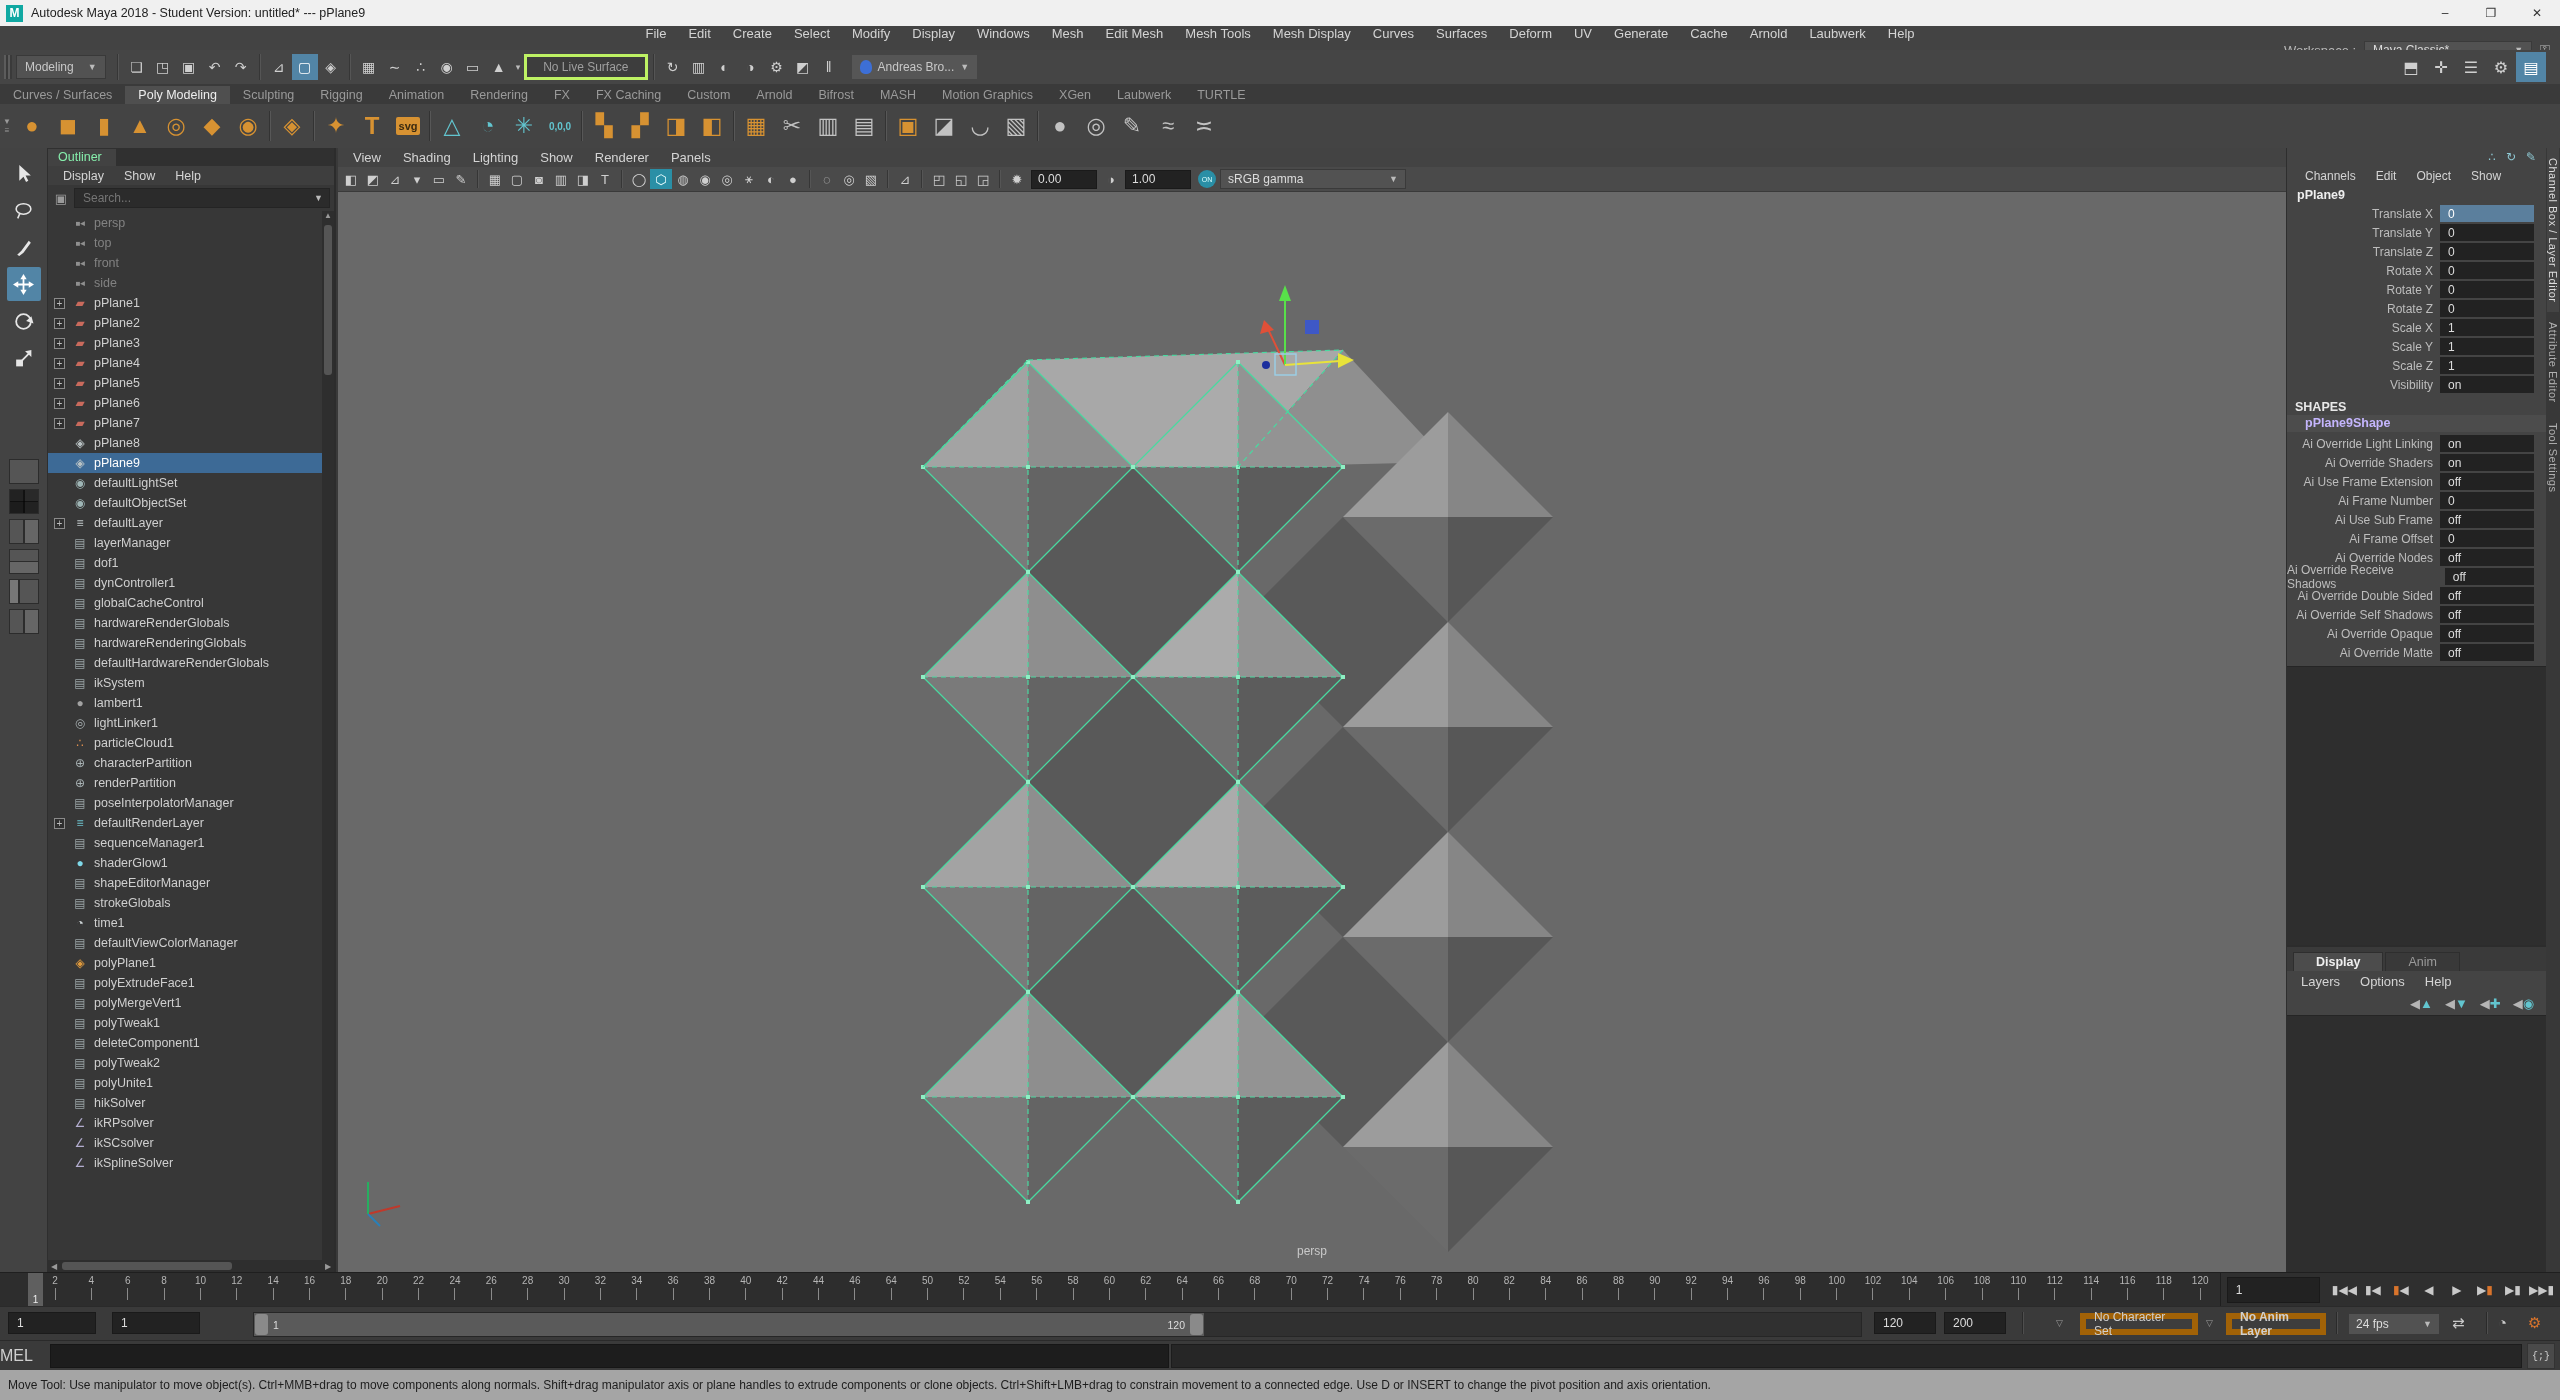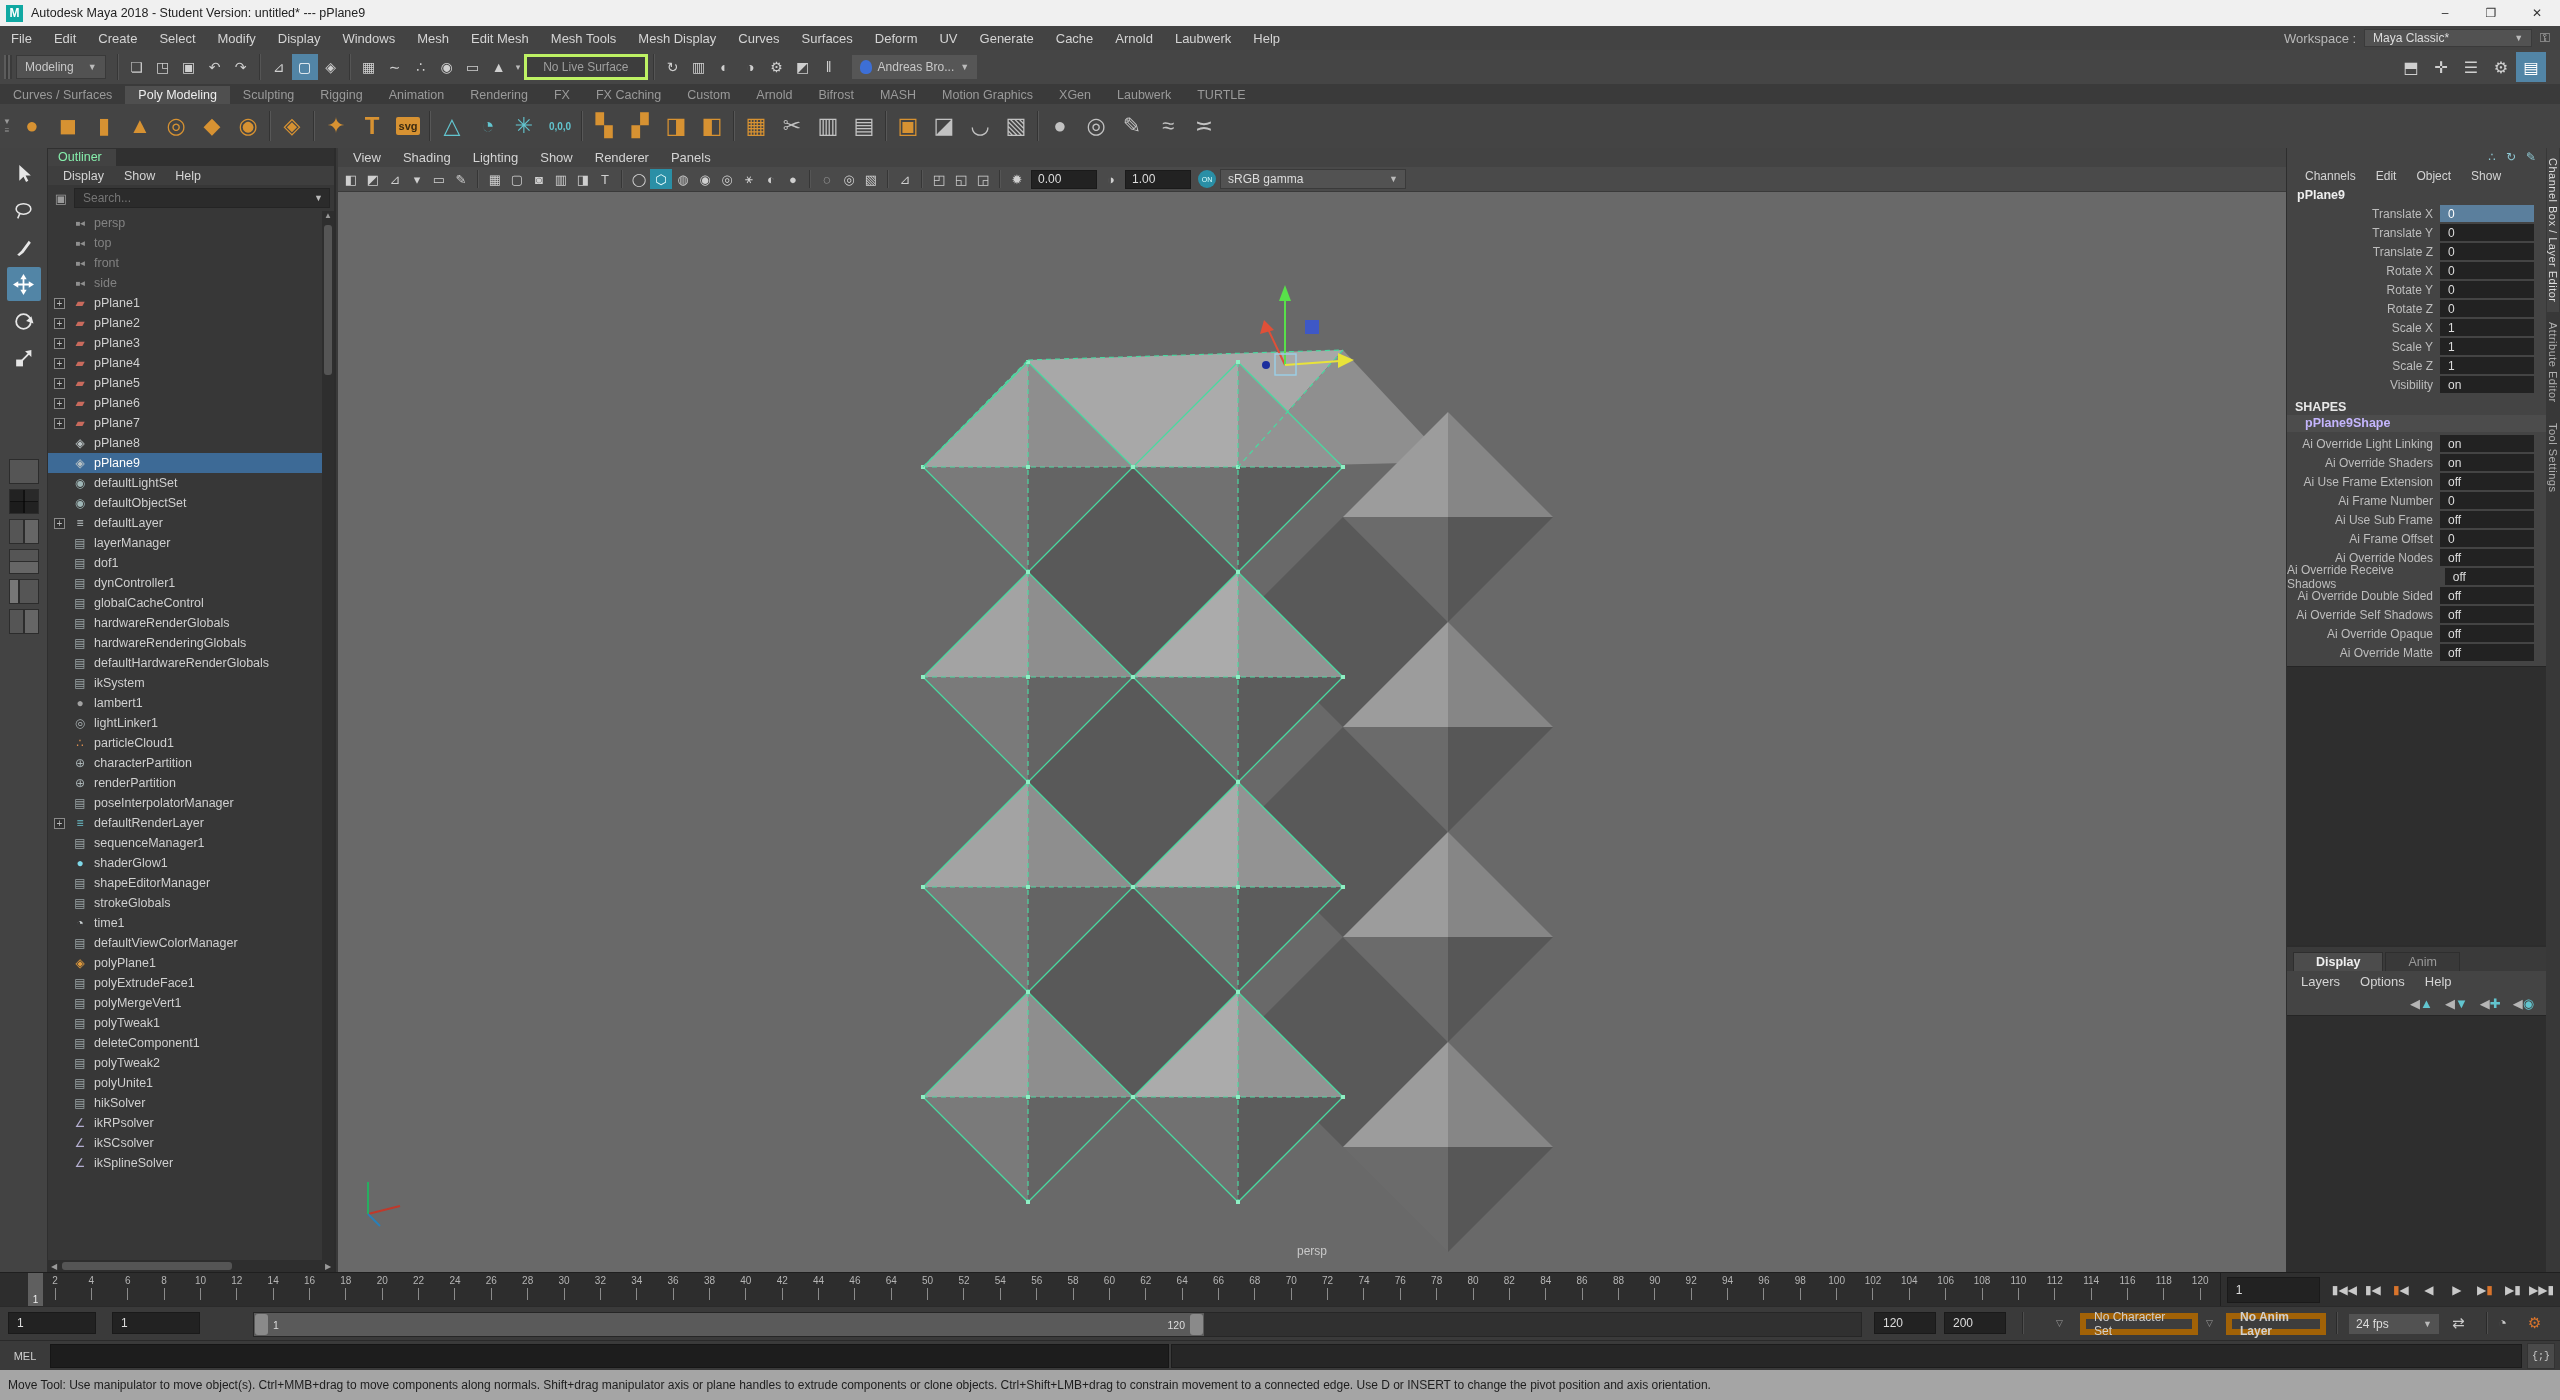--- a/index.html
+++ b/index.html
@@ -9,21 +9,21 @@
   .abs{position:absolute;}
   
   #titlebar{left:0;top:0;width:2560px;height:26px;background:#f0f0f0;color:#111;display:flex;align-items:center;}
   #maya-logo{width:17px;height:17px;margin:0 8px 0 6px;background:#10a8a2;color:#fff;font-weight:bold;
              font-size:12px;display:flex;align-items:center;justify-content:center;}
   #titlebar .title{font-size:12.5px;color:#222;}
   #win-controls{margin-left:auto;display:flex;height:100%;}
   #win-controls .wbtn{width:46px;height:100%;display:flex;align-items:center;justify-content:center;color:#333;font-size:12px;}
   
   #menubar{left:0;top:26px;width:2560px;height:24px;background:#434343;display:flex;align-items:center;
-           border-bottom:1px solid #2e2e2e;}
+           border-bottom:1px solid #2e2e2e;flex-direction:column;}
   .menu-item{padding:0 11px;font-size:13px;color:#d4d4d4;}
   #workspace{margin-left:auto;display:flex;align-items:center;gap:8px;padding-right:10px;}
   #workspace .ws-label{color:#b8b8b8;font-size:13px;}
   #workspace .ws-select{background:#525252;border:1px solid #3a3a3a;padding:1px 8px;min-width:150px;display:flex;justify-content:space-between;align-items:center;color:#ddd;}
   .carat{font-size:9px;color:#bbb;}
   
   #statusline{left:0;top:50px;width:2560px;height:34px;background:#454545;display:flex;align-items:center;border-bottom:1px solid #333;}
   .grip{width:8px;height:24px;margin:0 4px;background:repeating-linear-gradient(90deg,#5c5c5c 0 2px,#3a3a3a 2px 4px);}
   .sl-select{background:#525252;border:1px solid #393939;height:22px;display:flex;align-items:center;gap:14px;padding:0 8px;margin-right:6px;}
   .divider{width:1px;height:26px;background:#363636;border-right:1px solid #555;margin:0 5px;}
@@ -143,21 +143,21 @@
   #rg-inner .hlbl{color:#ddd;font-size:10.5px;}
   #rg-inner .lft{display:flex;align-items:center;gap:4px;}
   #rg-inner .rgt{display:flex;align-items:center;gap:4px;}
   .rg-dd{position:absolute;top:6px;height:22px;background:#3d3d3d;border:6px solid #a16207;display:flex;align-items:center;padding:0 8px;color:#cfcfcf;box-sizing:border-box;}
   .rg-tri{position:absolute;top:11px;color:#9a9a9a;font-size:9px;}
   .rg-icon{position:absolute;top:7px;font-size:15px;color:#c9c9c9;}
   .rg-divider{position:absolute;top:5px;width:1px;height:22px;background:#2a2a2a;border-right:1px solid #4e4e4e;}
   #fps-select{position:absolute;top:6px;left:2348px;width:92px;height:22px;background:#525252;border:1px solid #3a3a3a;display:flex;align-items:center;justify-content:space-between;padding:0 7px;color:#ddd;box-sizing:border-box;}
   
   #cmdline{left:0;top:1340px;width:2560px;height:30px;background:#3a3a3a;display:flex;align-items:center;border-top:1px solid #2a2a2a;}
-  #mel-label{width:50px;text-align:center;color:#cfcfcf;font-size:11px;}
+  #mel-label{width:50px;color:#cfcfcf;font-size:16px;}
   #mel-input{width:1105px;height:22px;background:#1d1d1d;border:1px solid #161616;color:#ccc;font-family:"Liberation Mono","DejaVu Sans Mono",monospace;padding:0 6px;}
   #mel-output{flex:1;height:22px;background:#262626;border:1px solid #1c1c1c;margin-left:2px;}
   #script-editor-btn{width:26px;height:24px;margin:0 5px;background:#4a4a4a;border:1px solid #333;color:#ccc;display:flex;align-items:center;justify-content:center;font-size:10px;font-family:"Liberation Mono",monospace;}
   
   #helpline{left:0;top:1370px;width:2560px;height:30px;background:#a5a5a5;color:#1d1d1d;display:flex;align-items:center;padding-left:8px;font-size:12px;box-sizing:border-box;}
 </style>
 </head>
 <body>
 
 <div id="titlebar" class="abs">

